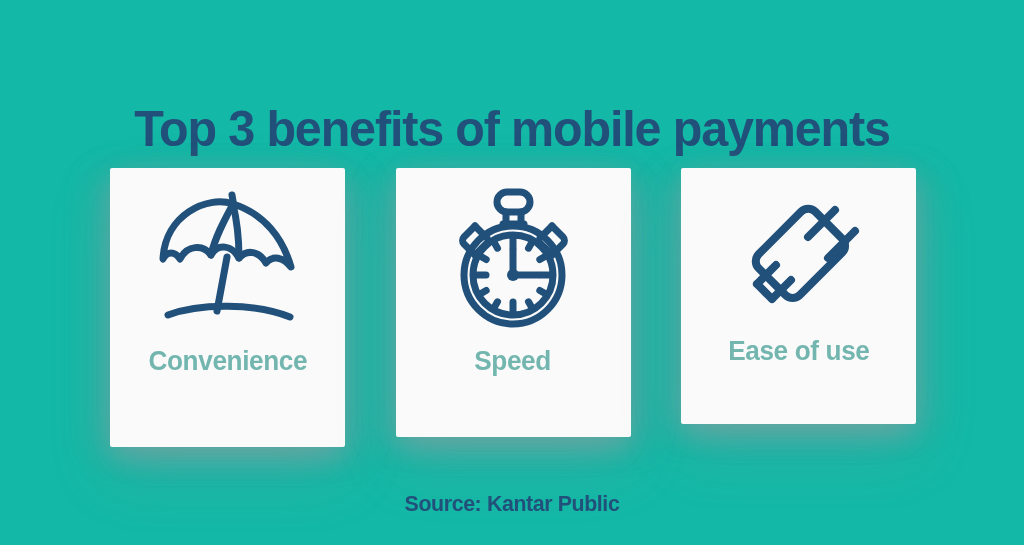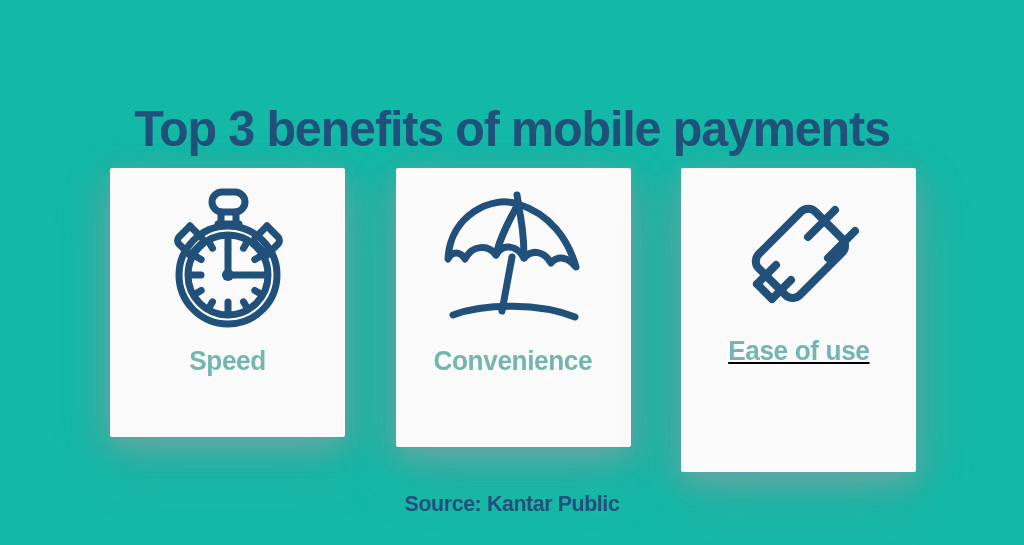--- a/index.html
+++ b/index.html
@@ -64,21 +64,21 @@
        0 26px 60px rgba(150,150,158,0.22),
       -14px 8px 34px rgba(155,155,162,0.20),
        14px 8px 34px rgba(155,155,162,0.20);
     display: flex;
     flex-direction: column;
     align-items: center;
   }
 
   .card-speed        { height: 269px; padding-top: 0; }
   .card-convenience  { height: 279px; }
-  .card-ease         { height: 304px; text-decoration: underline; }
+  .card-ease         { height: 256px; }
 
   .icon-wrap {
     display: flex;
     align-items: center;
     justify-content: center;
     width: 100%;
   }
   .card-speed .icon-wrap       { height: 178px; }
   .card-convenience .icon-wrap { height: 178px; }
   .card-ease .icon-wrap        { height: 168px; }
@@ -113,20 +113,46 @@
   svg { display: block; }
 </style>
 </head>
 <body>
 
 <div class="infographic">
 
   <h1 class="title">Top 3 benefits of mobile payments</h1>
 
   <div class="cards">
+
+    <div class="card card-convenience">
+      <div class="icon-wrap">
+        <svg width="146" height="140" viewBox="0 0 146 140" fill="none" stroke="#21507a" stroke-width="7" stroke-linecap="round" stroke-linejoin="round">
+
+          <path d="M79 20 L77 8"></path>
+
+          <path d="M8 72
+                   C 10 28, 52 8, 78 17
+                   C 110 27, 128 52, 136 80
+                   C 128 70, 118 68, 111 76
+                   C 104 64, 92 62, 84 71
+                   C 77 58, 63 56, 56 68
+                   C 48 57, 32 58, 25 72
+                   C 20 64, 12 64, 8 72 Z"></path>
+
+          <path d="M78 17 C 70 32, 60 50, 56 68"></path>
+          <path d="M78 17 C 82 34, 84 54, 84 71"></path>
+
+          <path d="M72 70 L62 124"></path>
+
+          <path d="M13 128 C 45 116, 100 116, 135 130"></path>
+        </svg>
+      </div>
+      <div class="card-label">Convenience</div>
+    </div>
 
     <div class="card card-speed">
       <div class="icon-wrap">
         <svg width="132" height="142" viewBox="0 0 132 142" fill="none" stroke="#21507a" stroke-width="7" stroke-linecap="round" stroke-linejoin="round">
 
           <rect x="50" y="6" width="33" height="20" rx="10" ry="10"></rect>
 
           <path d="M59 26 L59 38 M74 26 L74 38"></path>
           <path d="M56 38 L77 38"></path>
 
@@ -158,46 +184,20 @@
 
           <path d="M66 89 L66 64"></path>
           <path d="M66 89 L91 89"></path>
 
           <circle cx="66" cy="89" r="6" fill="#21507a" stroke="none"></circle>
         </svg>
       </div>
       <div class="card-label">Speed</div>
     </div>
 
-    <div class="card card-convenience">
-      <div class="icon-wrap">
-        <svg width="146" height="140" viewBox="0 0 146 140" fill="none" stroke="#21507a" stroke-width="7" stroke-linecap="round" stroke-linejoin="round">
-
-          <path d="M79 20 L77 8"></path>
-
-          <path d="M8 72
-                   C 10 28, 52 8, 78 17
-                   C 110 27, 128 52, 136 80
-                   C 128 70, 118 68, 111 76
-                   C 104 64, 92 62, 84 71
-                   C 77 58, 63 56, 56 68
-                   C 48 57, 32 58, 25 72
-                   C 20 64, 12 64, 8 72 Z"></path>
-
-          <path d="M78 17 C 70 32, 60 50, 56 68"></path>
-          <path d="M78 17 C 82 34, 84 54, 84 71"></path>
-
-          <path d="M72 70 L62 124"></path>
-
-          <path d="M13 128 C 45 116, 100 116, 135 130"></path>
-        </svg>
-      </div>
-      <div class="card-label">Convenience</div>
-    </div>
-
     <div class="card card-ease">
       <div class="icon-wrap">
         <svg width="136" height="124" viewBox="0 0 136 124" fill="none" stroke="#21507a" stroke-width="8" stroke-linecap="round" stroke-linejoin="round">
 
           <g transform="rotate(-45 68 62)">
             <rect x="28" y="35" width="80" height="58" rx="10" ry="10"></rect>
           </g>
 
           <path d="M77 47 L104 20"></path>
 

